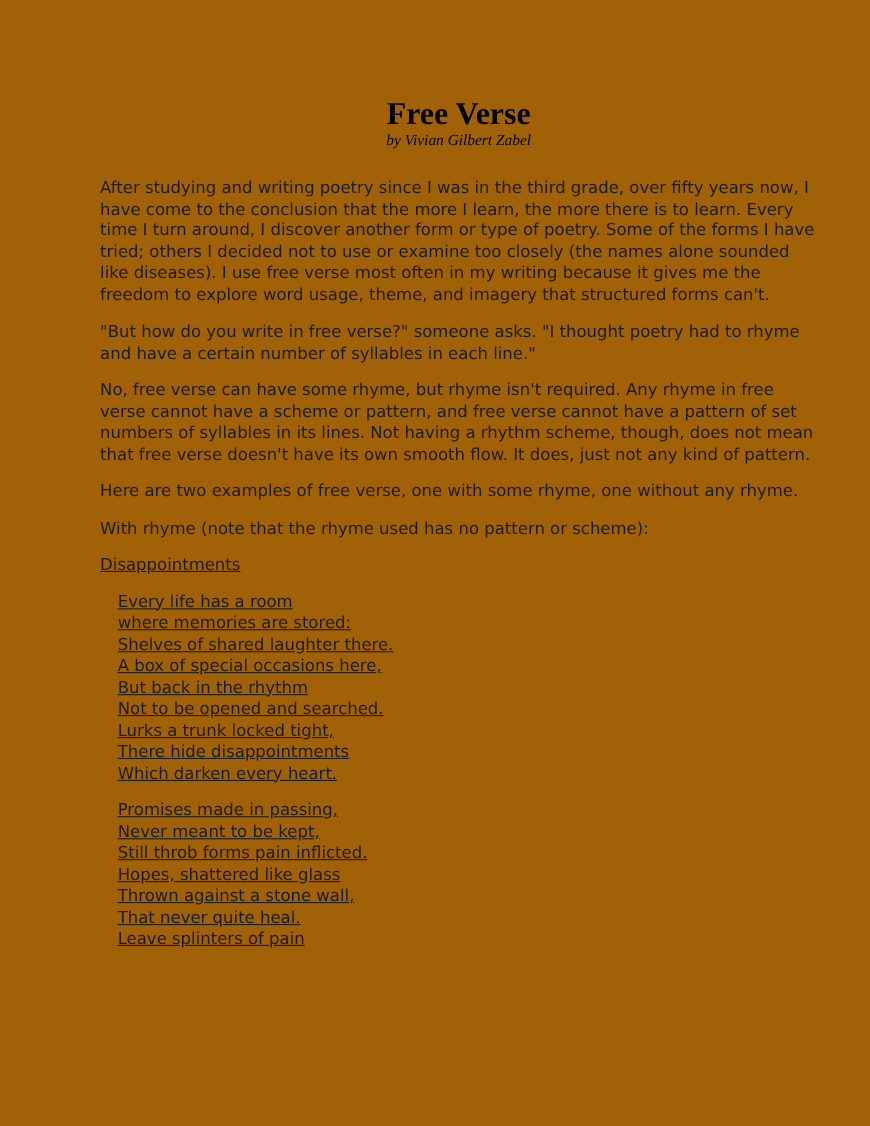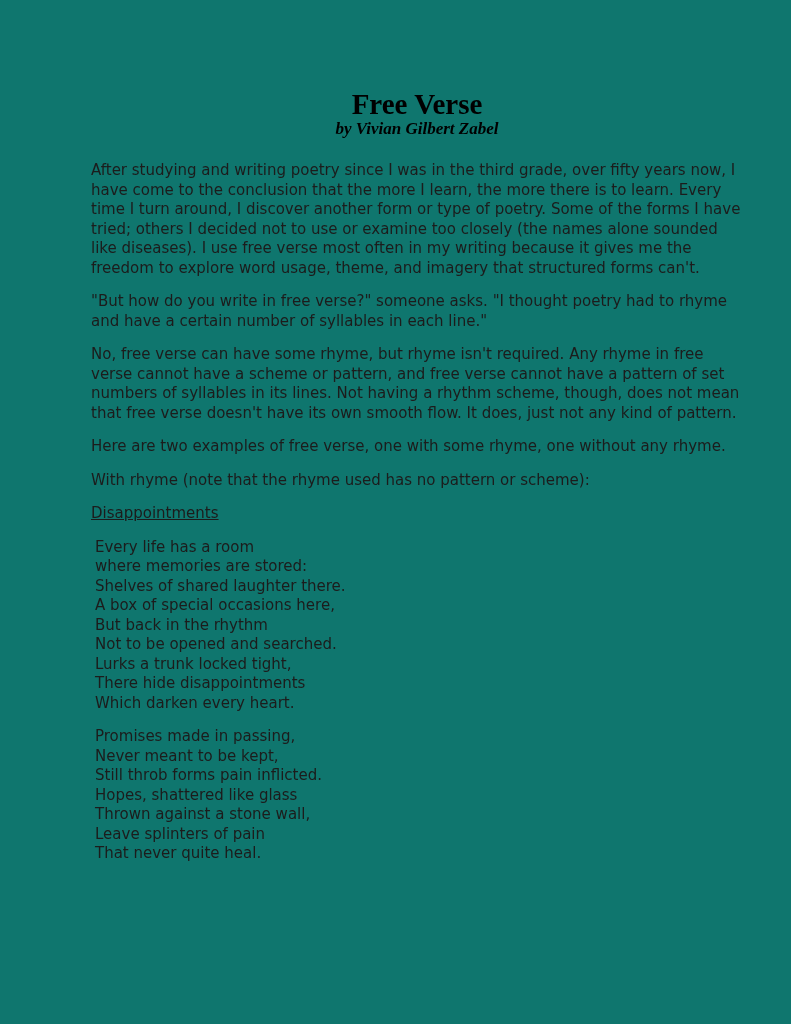--- a/index.html
+++ b/index.html
@@ -4,56 +4,57 @@
 <style>
   html, body {
     margin: 0;
     padding: 0;
     background: #ffffff;
   }
   .page {
     width: 791px;
     height: 1024px;
     box-sizing: border-box;
-    background: #0f766e;
+    background: #a16207;
     padding: 88px 48px 40px 91px;
     overflow: hidden;
     font-family: "DejaVu Sans", sans-serif;
     font-size: 15px;
     line-height: 19.5px;
     color: #1c1c1c;
   }
   .doc-title {
     font-family: "Liberation Serif", serif;
     font-size: 29px;
     line-height: 32px;
     font-weight: bold;
     color: #000000;
     text-align: center;
     margin: 0;
   }
   .doc-byline {
     font-family: "Liberation Serif", serif;
-    font-size: 17px;
+    font-size: 14px;
     line-height: 15px;
-    font-weight: bold;
+    font-weight: normal;
     font-style: italic;
     color: #000000;
     text-align: center;
     margin: 1px 0 25px 0;
   }
   .para {
     margin: 0 0 14px 0;
   }
   .poem-title {
     text-decoration: underline;
     margin: 0 0 14px 0;
   }
   .stanza {
-    margin: 0 0 14px 4px;
+    margin: 0 0 14px 16px;
+    text-decoration: underline;
   }
   .stanza div {
     min-height: 19.5px;
   }
 </style>
 </head>
 <body>
 
 <div class="page">
 
@@ -84,17 +85,17 @@
       <div>There hide disappointments</div>
       <div>Which darken every heart.</div>
     </div>
 
   <div class="stanza">
       <div>Promises made in passing,</div>
       <div>Never meant to be kept,</div>
       <div>Still throb forms pain inflicted.</div>
       <div>Hopes, shattered like glass</div>
       <div>Thrown against a stone wall,</div>
+      <div>That never quite heal.</div>
       <div>Leave splinters of pain</div>
-      <div>That never quite heal.</div>
     </div>
 
 </div>
 
 </body></html>

